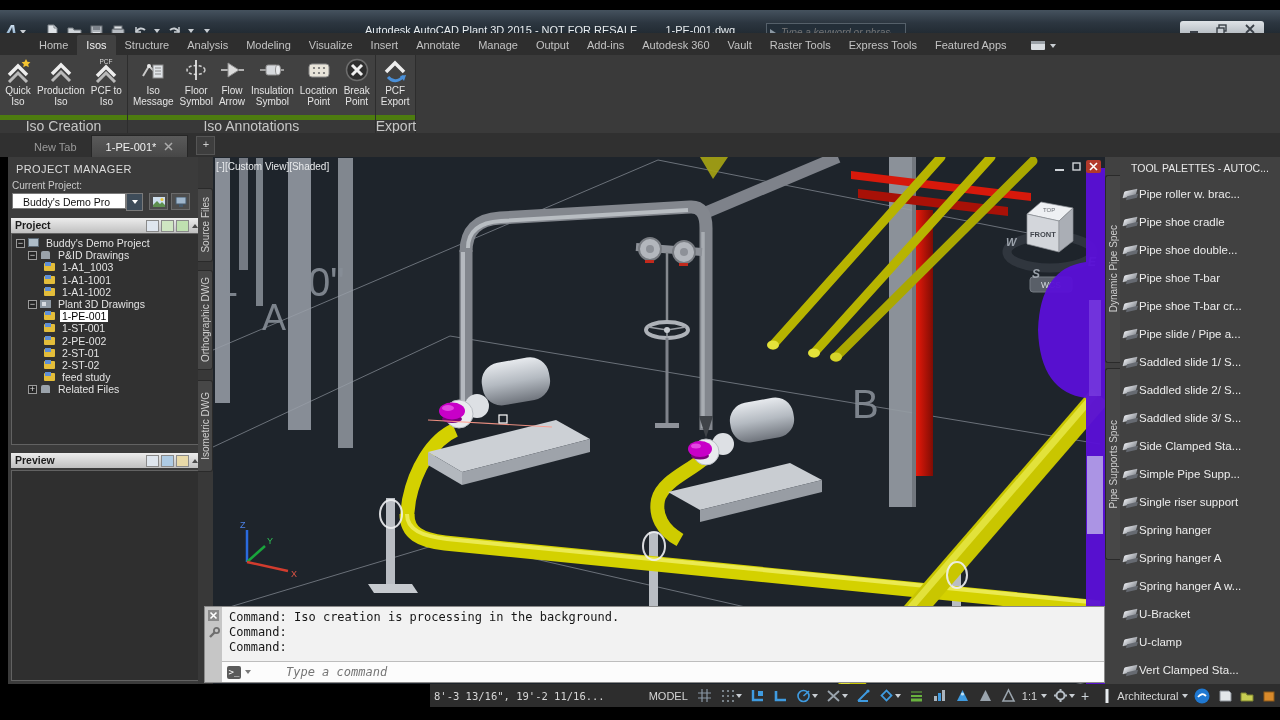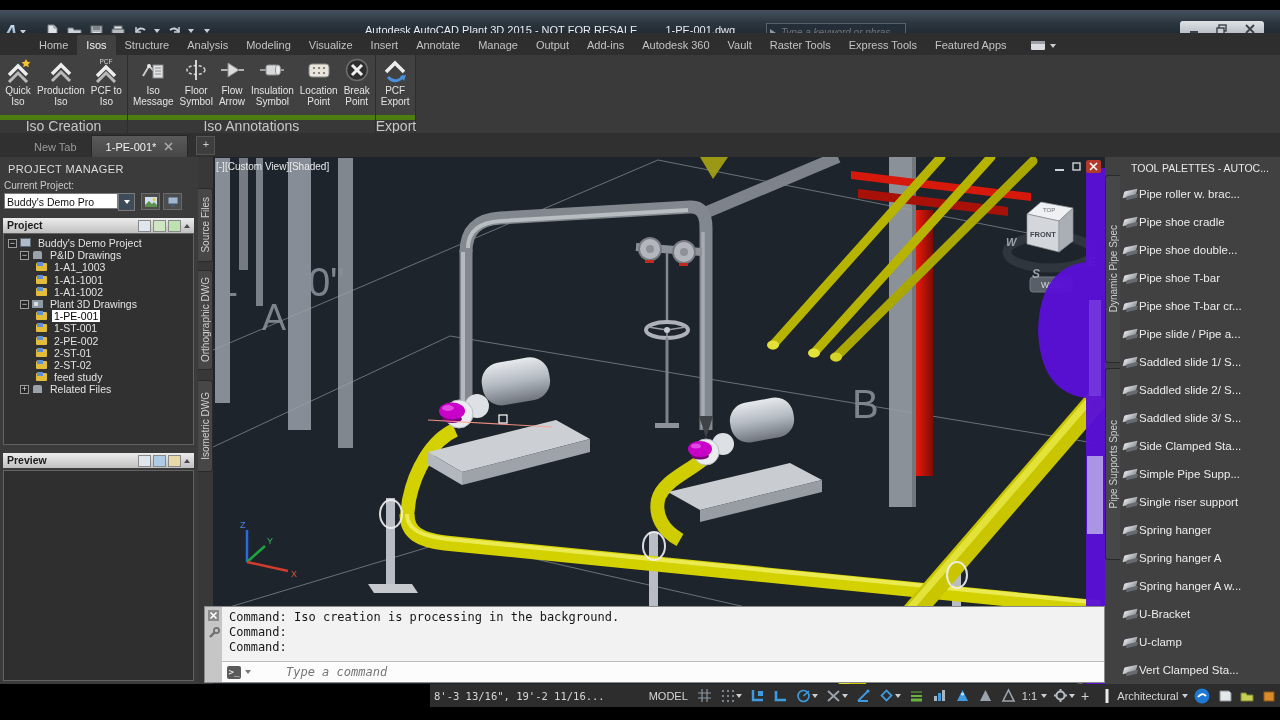--- a/index.html
+++ b/index.html
@@ -44,25 +44,25 @@
     text-align:center;font-size:14px;line-height:13px;color:#c7c7c7;}
 
   
   #filetabs{left:0;top:133px;width:1280px;height:24px;background:#303030;display:flex;align-items:flex-end;}
   .ftab{height:21px;display:flex;align-items:center;padding:0 14px;font-size:11px;color:#9a9a9a;}
   .ftab.active{background:linear-gradient(180deg,#5a5a5a,#474747);color:#f0f0f0;border:1px solid #262626;border-bottom:none;gap:8px;}
   #addtab{width:17px;height:17px;margin-left:8px;margin-bottom:2px;background:#3e3e3e;border:1px solid #555;
     color:#cfcfcf;font-size:11px;line-height:15px;text-align:center;}
 
   
-  #pm{left:0;top:157px;width:198px;height:527px;background:#3b3b3b;}
+  #pm{left:8px;top:157px;width:198px;height:527px;background:#3b3b3b;}
   #pmtitle{left:8px;top:6px;font-size:11px;color:#dcdcdc;letter-spacing:.4px;}
   #curproj{left:4px;top:23px;font-size:10px;color:#c9c9c9;}
   #projdrop{left:4px;top:36px;width:114px;height:16px;background:#fff;border:1px solid #7a7a7a;
-    font-size:10.5px;color:#111;line-height:16px;padding-left:2px;box-sizing:border-box;white-space:nowrap;overflow:hidden;}
+    font-size:10.5px;color:#111;line-height:16px;padding-left:10px;box-sizing:border-box;white-space:nowrap;overflow:hidden;}
   #projdroparrow{left:118px;top:36px;width:15px;height:16px;background:#3e4c59;border:1px solid #7a7a7a;
     display:flex;align-items:center;justify-content:center;}
   .pmico{width:17px;height:15px;border:1px solid #6a6a6a;background:#4c4c4c;display:flex;align-items:center;justify-content:center;}
   .hdr{left:3px;width:191px;height:15px;background:linear-gradient(180deg,#ececec,#c0c0c0);
     color:#1c1c1c;font-size:10.5px;font-weight:bold;line-height:15px;padding:0 4px;box-sizing:border-box;
     display:flex;align-items:center;}
   .hdr .sp{flex:1;}
   .hico{width:11px;height:10px;margin-left:2px;border:1px solid #8a8a8a;background:#dfe6ee;}
   #treebox{left:3px;top:76px;width:191px;height:212px;background:#313131;border:1px solid #626262;box-sizing:border-box;
     padding-top:3px;overflow:hidden;}

